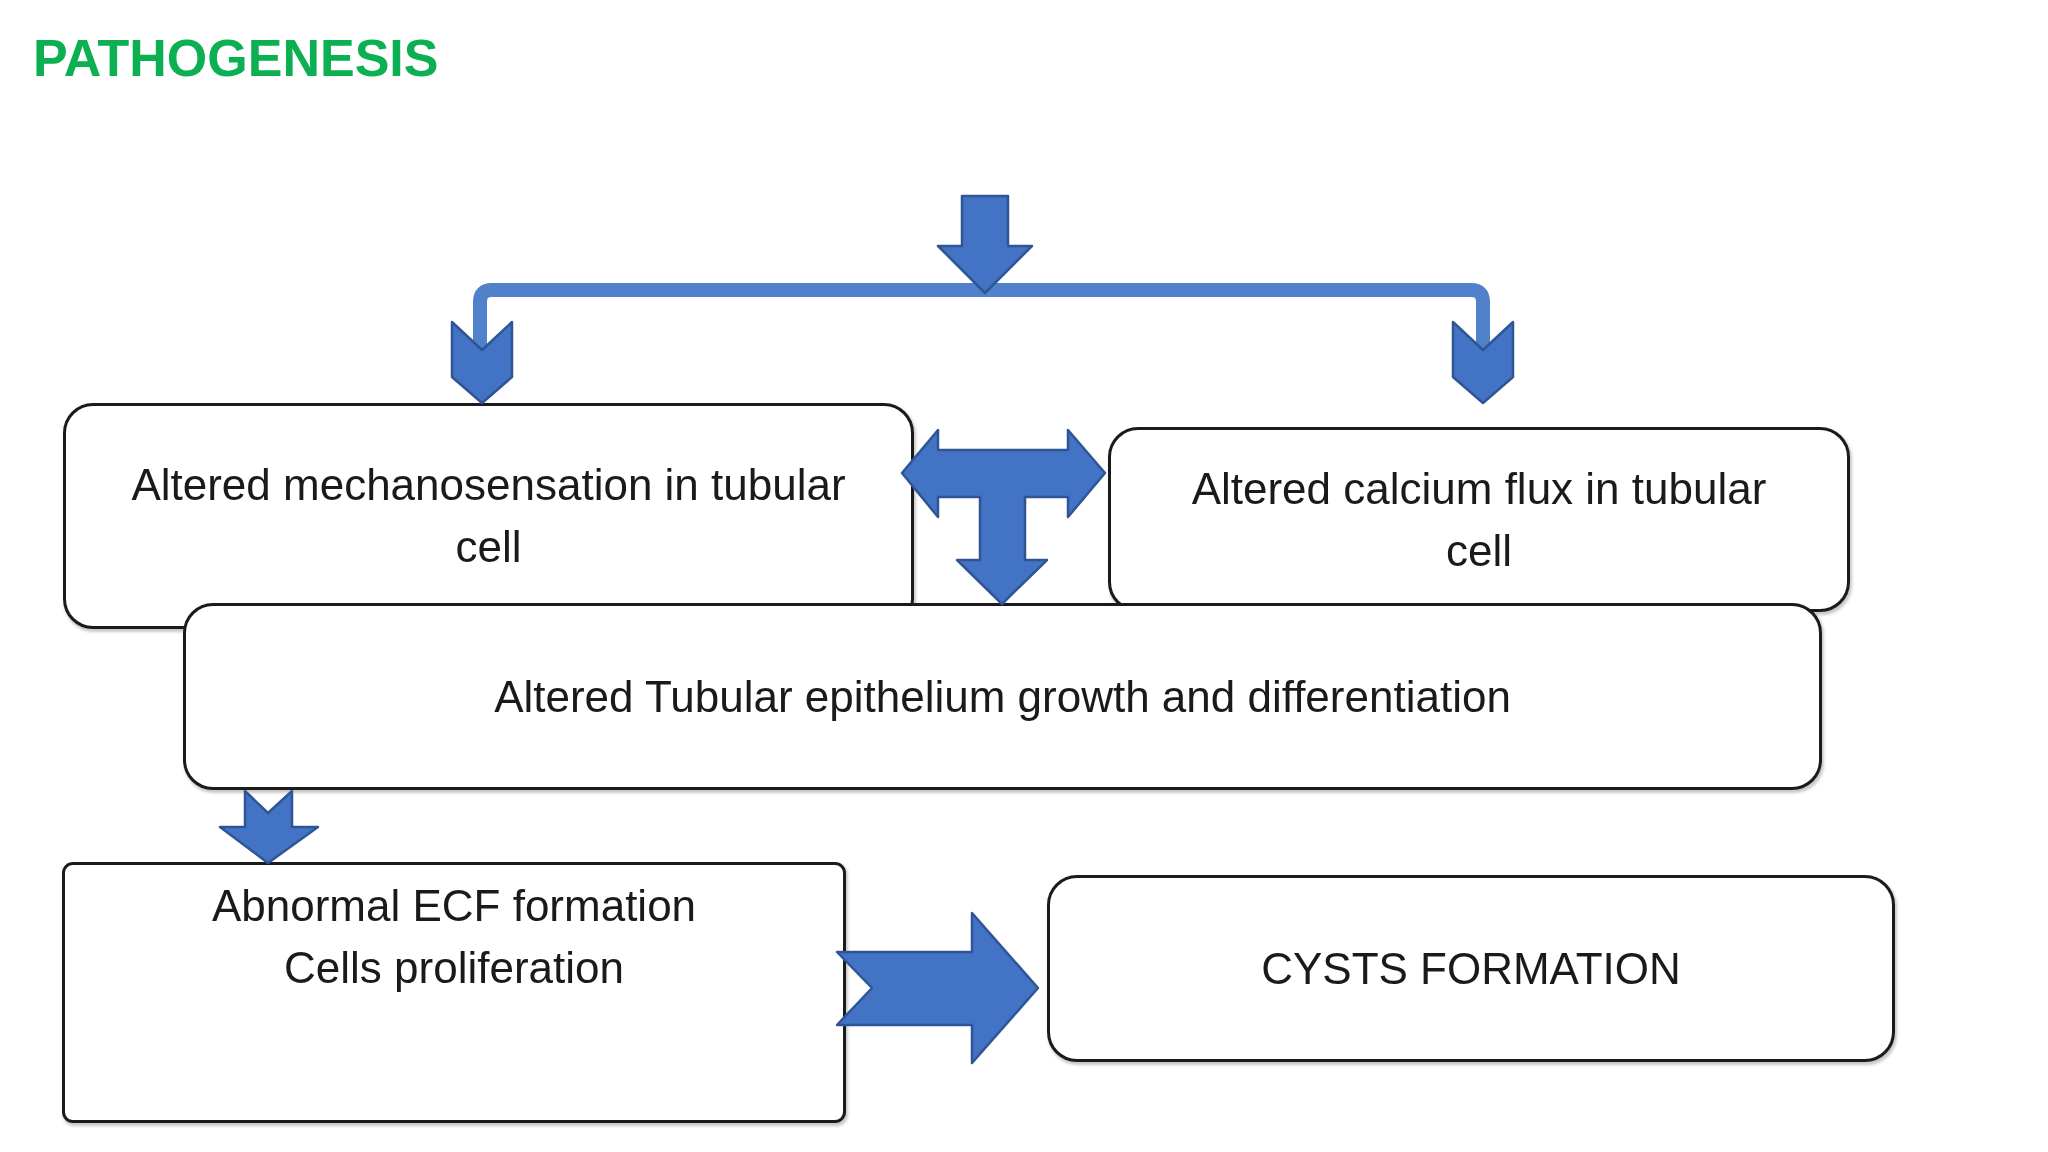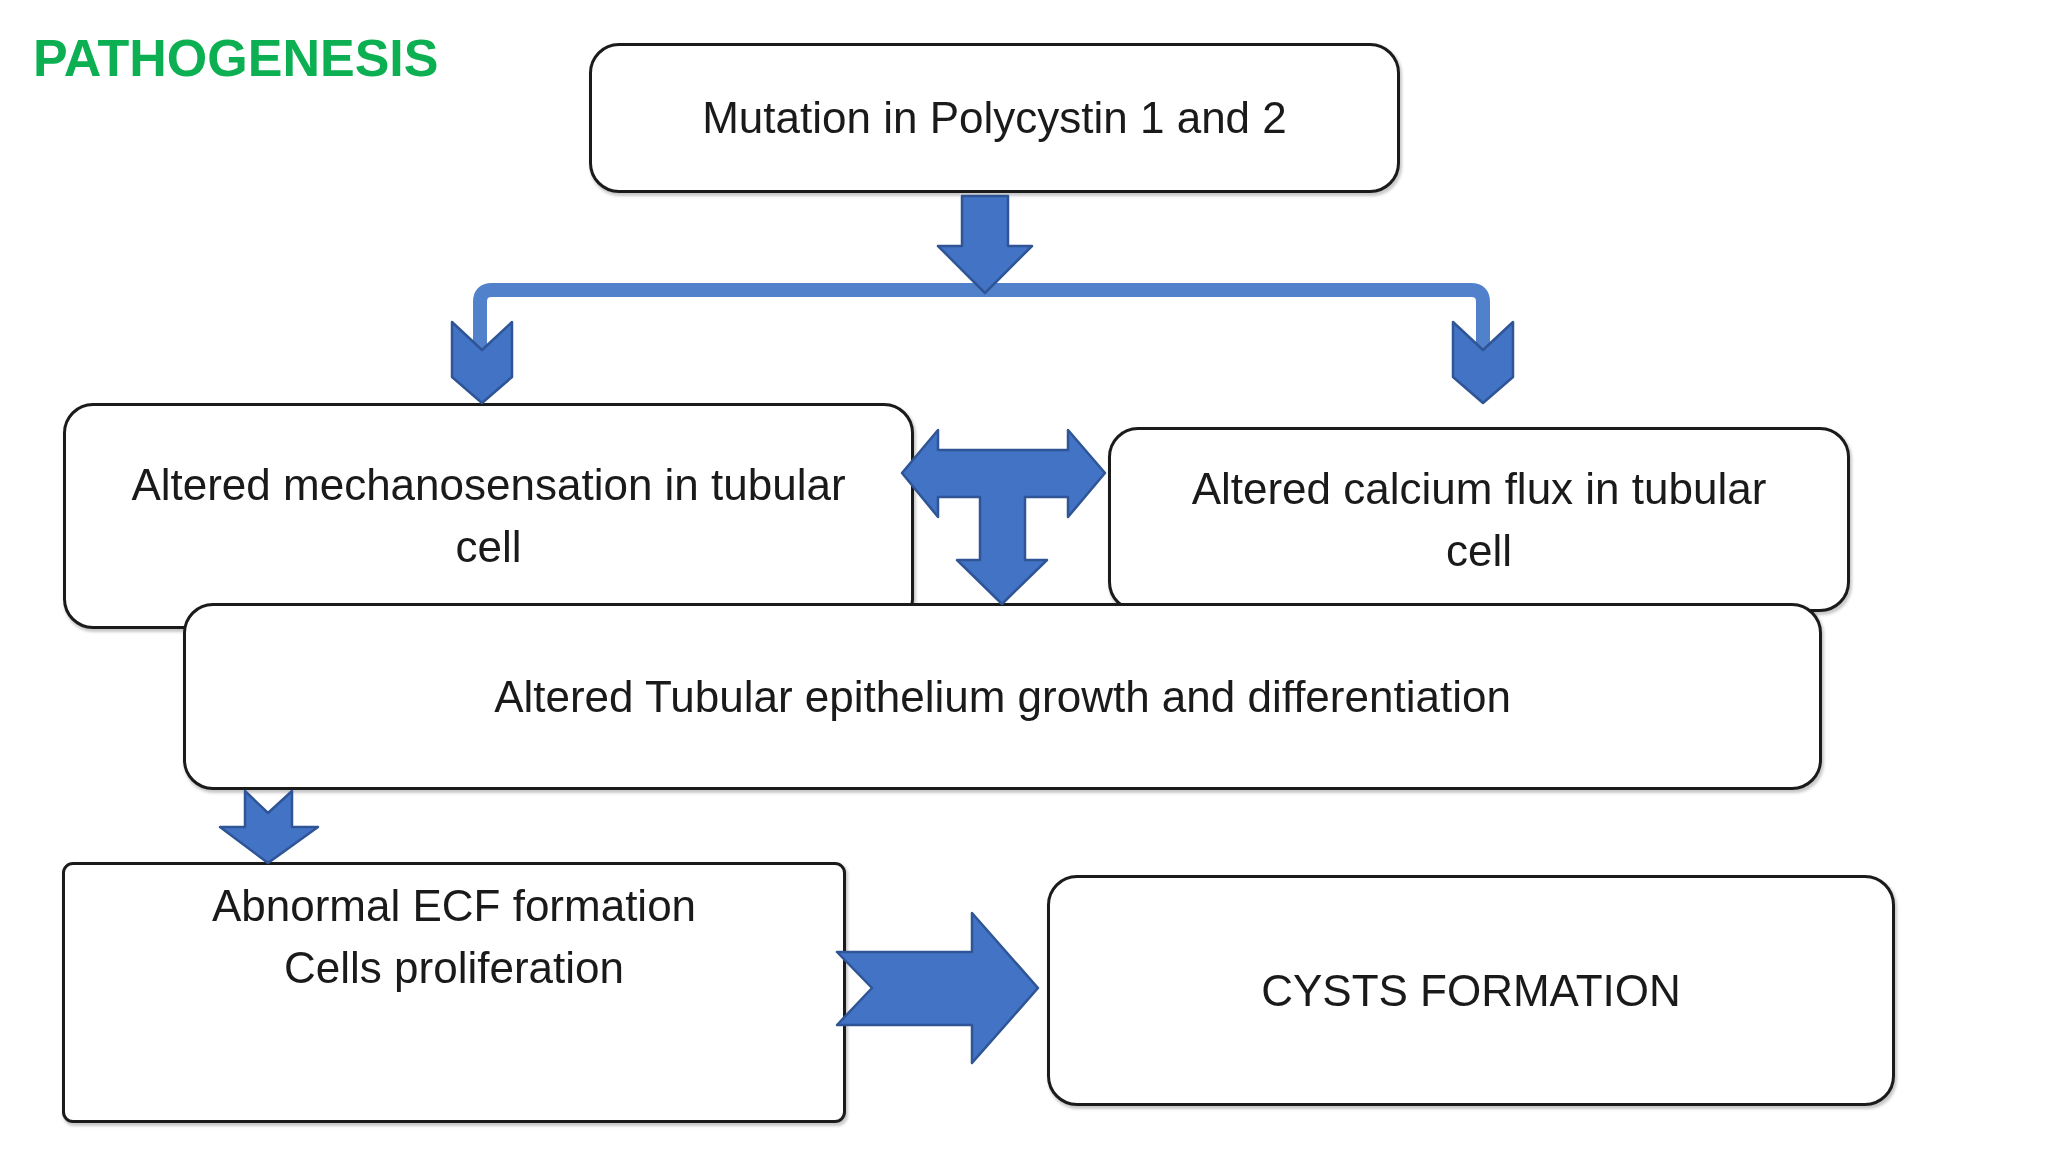--- a/index.html
+++ b/index.html
@@ -32,39 +32,36 @@
     box-shadow: 1.5px 2.5px 3px rgba(0,0,0,0.22);
   }
   .node .line { white-space: nowrap; }
 
   #node-mutation        { left: 589px; top: 43px;  width: 811px; height: 150px; }
   #node-mechanosensation{ left: 63px;  top: 403px; width: 851px; height: 226px; }
   #node-calcium         { left: 1108px; top: 405px; width: 742px; height: 185px; margin-top: 22px; }
   #node-epithelium      { left: 183px; top: 603px; width: 1639px; height: 187px; }
   #node-abnormal        { left: 62px;  top: 862px; width: 784px; height: 261px;
                           justify-content: flex-start; padding-top: 10px; border-radius: 11px; }
-  #node-cysts           { left: 1047px; top: 875px; width: 848px; height: 231px; }
+  #node-cysts           { left: 1047px; top: 875px; width: 848px; height: 187px; }
 
   svg.arrow-layer {
     position: absolute; left: 0; top: 0; z-index: 3;
     pointer-events: none;
   }
   .arrow { stroke: #2F5597; stroke-width: 2.5; stroke-linejoin: round; }
   .connector { fill: none; stroke-width: 14; stroke-linecap: butt; }
 </style>
 </head>
 <body>
 
 <div class="stage">
 
   <div class="slide-title">PATHOGENESIS</div>
 
-  <div class="node" id="node-mutation">
-    <div class="line">Mutation in Polycystin 1 and 2</div>
-  </div>
 
   <div class="node" id="node-mechanosensation">
     <div class="line">Altered mechanosensation in tubular</div>
     <div class="line">cell</div>
   </div>
 
   <div class="node" id="node-calcium">
     <div class="line">Altered calcium flux in tubular</div>
     <div class="line">cell</div>
   </div>

